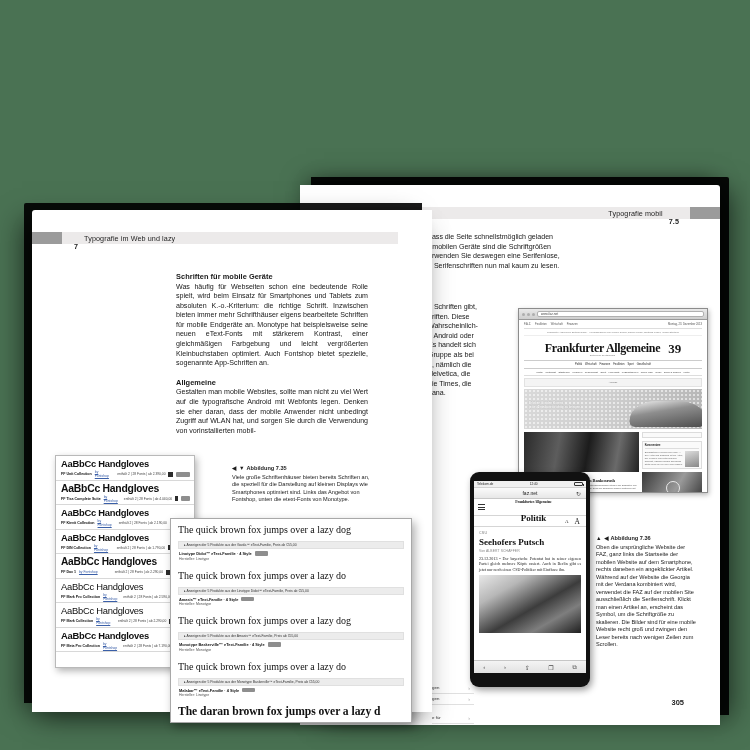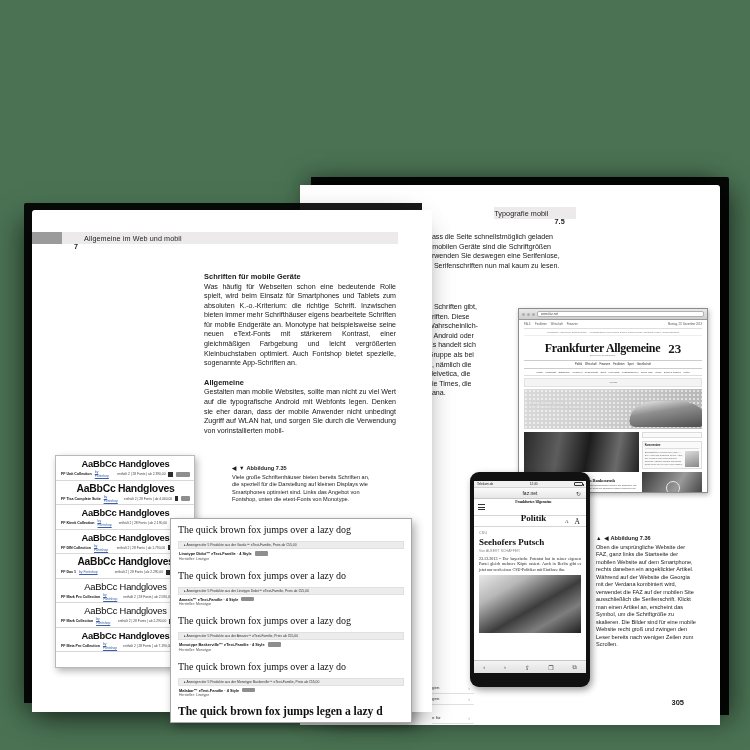--- a/index.html
+++ b/index.html
@@ -52,21 +52,21 @@
   }
   .runhead .band { background: #eceaea; height: 12px; }
   .runhead .tab  { background: #9b9b9b; height: 12px; width: 30px; }
   .runhead .chapnum { font-weight: bold; margin-top: 16px; }
 
   #rh-left { left: 0; width: 366px; }
   #rh-left .band {
     flex: 1; display: flex; align-items: center; gap: 6px;
     padding-left: 12px;
   }
-  #rh-right { right: 0; width: 370px; justify-content: flex-end; flex-direction: column; }
+  #rh-right { right: 0; width: 370px; justify-content: flex-end; }
   #rh-right .band {
     flex: 1; display: flex; align-items: center; justify-content: flex-end;
     gap: 6px; padding-right: 11px;
   }
 
   
   .col {
     position: absolute;
     font-family: "Liberation Sans", sans-serif;
     color: #181818;
@@ -74,21 +74,21 @@
   .col h3 {
     font-size: 7.4px; font-weight: bold; margin-bottom: 1.5px;
     letter-spacing: .05px;
   }
   .col p {
     font-size: 7.1px; line-height: 9.6px; text-align: justify;
     letter-spacing: -.02px;
   }
   .col p + h3 { margin-top: 9px; }
 
-  #lp-text { left: 172px; top: 62px; width: 192px; }
+  #lp-text { left: 144px; top: 62px; width: 192px; }
   #rp-text { left: 128px; top: 48px; width: 155px; }
   #rp-text2 { left: 128px; top: 118px; width: 152px; }
 
   
   .caption {
     position: absolute;
     font-size: 5.6px; line-height: 7.5px; color: #1b1b1b;
   }
   .caption .cap-title {
     font-weight: bold; font-size: 5.6px; display: block; margin-bottom: 1px;
@@ -106,21 +106,21 @@
     border: 1px solid #b9b9b9;
     box-shadow: 2px 3px 7px rgba(0,0,0,.3);
     overflow: hidden;
   }
   .fs-row {
     border-bottom: 1px solid #d8d8d8;
     padding: 2px 4px 2px 5px;
   }
   .fs-big {
     font-size: 9.4px; color: #0f0f0f; white-space: nowrap;
-    line-height: 12px; letter-spacing: -.25px; text-align: center;
+    line-height: 12px; letter-spacing: -.25px;
   }
   .fs-meta {
     display: flex; align-items: center; gap: 3px;
     margin-top: .5px; height: 7px;
   }
   .fs-meta .nm {
     font-size: 3.6px; font-weight: bold; color: #111;
     white-space: nowrap; transform: scaleY(.9);
   }
   .fs-meta .by { font-size: 3.4px; color: #3a5fa8; text-decoration: underline; }
@@ -424,21 +424,21 @@
         <span>Finanzen</span>
         <span style="flex:1"></span>
         <span>Montag, 23. Dezember 2013</span>
       </div>
       <div class="faz-subbar">Frankfurter Allgemeine Zeitung GmbH · Herausgegeben von Werner D'Inka, Jürgen Kaube, Berthold Kohler, Holger Steltzner</div>
       <div class="faz-masthead">
         <div>
           <div class="faz-title">Frankfurter Allgemeine</div>
           <div class="faz-sub">Zeitung für Deutschland</div>
         </div>
-        <div class="faz-23">23</div>
+        <div class="faz-23">39</div>
       </div>
       <div class="faz-nav">
         <span>Politik</span>
         <span>Wirtschaft</span>
         <span>Finanzen</span>
         <span>Feuilleton</span>
         <span>Sport</span>
         <span>Gesellschaft</span>
       </div>
       <div class="faz-nav2">
@@ -552,21 +552,21 @@
 
   <div class="folio" id="folio-right">305</div>
 </div>
 
 <div class="sheet" id="page-left">
 
   <div class="runhead" id="rh-left">
     <div class="tab"></div>
     <div class="band">
       <span class="chapnum">7</span>
-      <span>Allgemeine im Web und mobil</span>
+      <span>Typografie im Web und lazy</span>
     </div>
   </div>
 
   <div class="col" id="lp-text">
     <h3>Schriften für mobile Geräte</h3>
     <p>Was häufig für Webseiten schon eine bedeutende Rolle spielt, wird beim Einsatz für Smartphones und Tablets zum absoluten K.-o.-Kriterium: die richtige Schrift. Inzwischen bieten immer mehr Schrifthäuser eigens bearbeitete Schriften für mobile Endgeräte an. Monotype hat beispielsweise seine neuen eText-Fonts mit stärkerem Kontrast, einer gleichmäßigen Farbgebung und leicht vergrößerten Kleinbuchstaben optimiert. Auch Fontshop bietet spezielle, sogenannte App-Schriften an.</p>
     <h3>Allgemeine</h3>
     <p>Gestalten man mobile Websites, sollte man nicht zu viel Wert auf die typografische Android mit Webfonts legen. Denken sie eher daran, dass der mobile Anwender nicht unbedingt Zugriff auf WLAN hat, und sorgen Sie durch die Verwendung von vorinstallierten mobil-</p>
   </div>
 
@@ -730,15 +730,15 @@
     <div class="fox-meta">
       <div class="l1">
         <span>Malabar™ eText-Familie · 4 Style</span>
         <span class="tag"></span>
       </div>
       <div class="l2">Hersteller: Linotype</div>
     </div>
   </div>
 
   <div class="fox-block">
-    <div class="fox-line bold">The quick brown fox jumps legen a lazy d</div>
+    <div class="fox-line bold">The daran brown fox jumps over a lazy d</div>
   </div>
 </div>
 
 </body></html>

